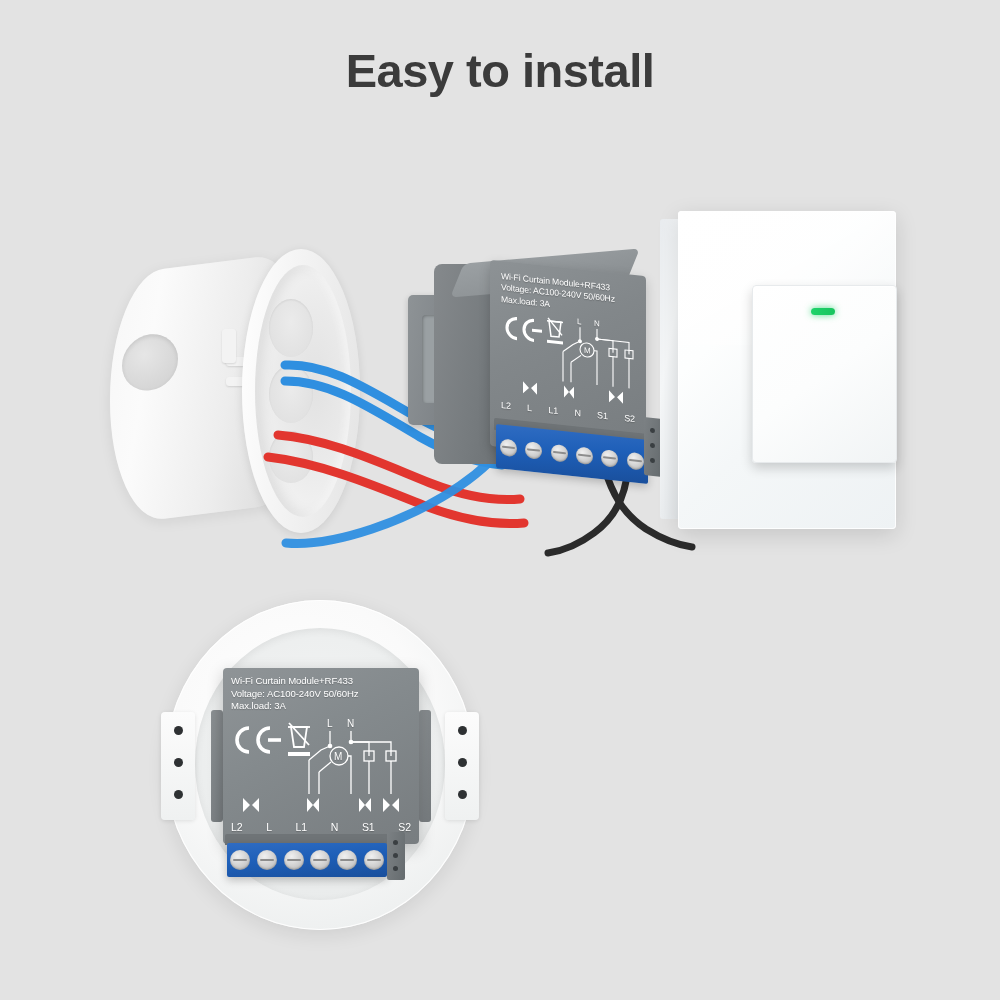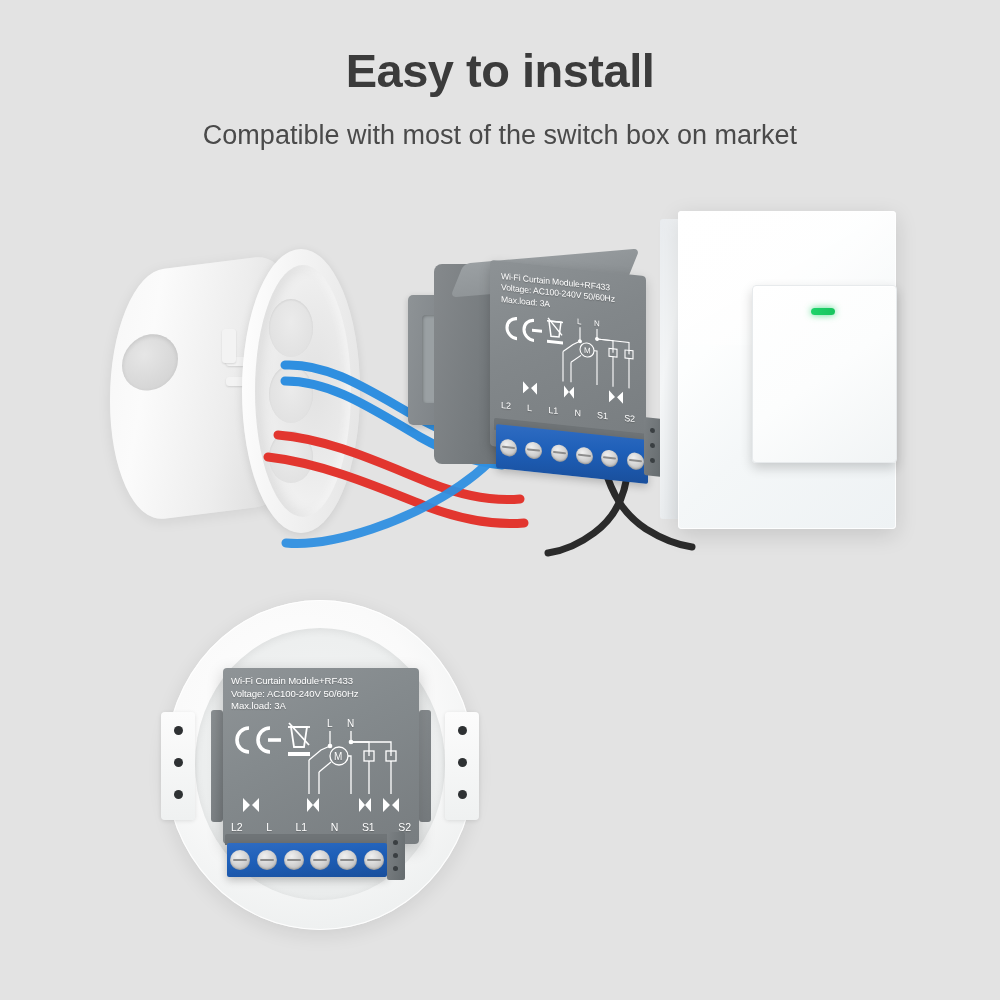--- a/index.html
+++ b/index.html
@@ -255,21 +255,20 @@
   
   .lbl-line { display:block; white-space:nowrap; }
   .term-row { display:flex; justify-content:space-between; width:100%; }
   .term-name { text-align:center; }
 </style>
 </head>
 <body>
 
 <div id="header">
   <div id="page-title">Easy to install</div>
-  <div id="page-subtitle">Compatible with most of the switch box on market</div>
 </div>
 
 <div class="stage" id="scene-install">
 
   <div id="wall-box-upper">
     <div id="wb-body"></div>
     <div class="wb-lug" style="left:116px;top:112px;width:26px;height:9px;"></div>
     <div class="wb-lug" style="left:116px;top:132px;width:26px;height:9px;"></div>
     <div class="wb-lug" style="left:112px;top:84px;width:14px;height:34px;"></div>
     <div id="wb-rim"></div>

